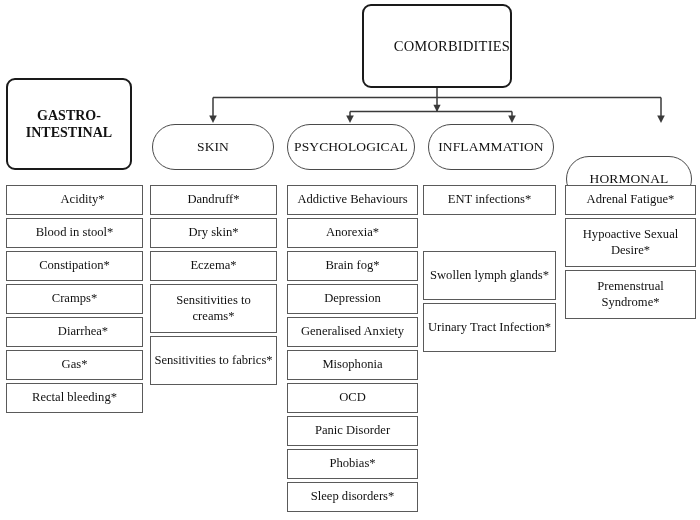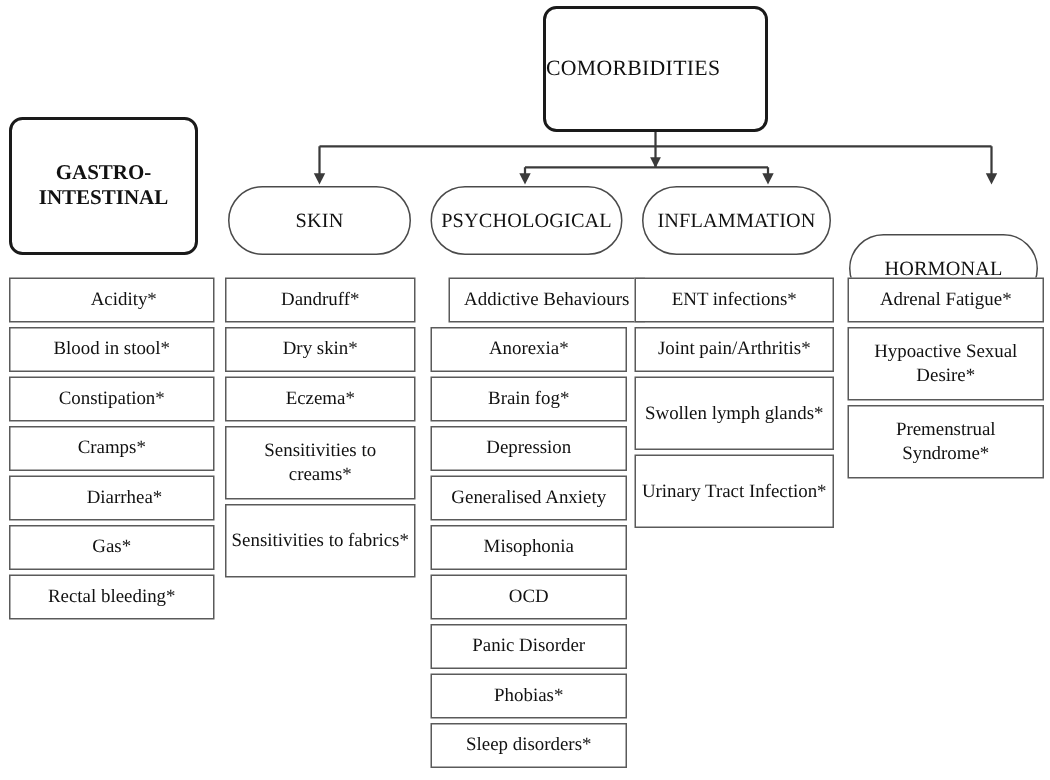--- a/index.html
+++ b/index.html
@@ -14,21 +14,21 @@
 
   
   #connectors{position:absolute;left:0;top:0;width:700px;height:520px;}
 
   
   .root-box{
     position:absolute;
     border:2.2px solid #1a1a1a;
     border-radius:9px;
     background:#fff;
-    display:flex;align-items:center;justify-content:flex-start;
+    display:flex;align-items:center;justify-content:flex-end;
     text-align:center;
     font-size:14.5px;
     letter-spacing:.2px;
     box-sizing:border-box;
   }
 
   
   .heavy-box{
     position:absolute;
     border:2.4px solid #1a1a1a;
@@ -161,21 +161,21 @@
   <div class="item-box" style="left:150px;top:251px;width:127px;height:30px;">
     <span>Eczema*</span>
     </div>
   <div class="item-box two-line" style="left:150px;top:284px;width:127px;height:49px;">
     <span>Sensitivities to creams*</span>
     </div>
   <div class="item-box two-line" style="left:150px;top:336px;width:127px;height:49px;">
     <span>Sensitivities to fabrics*</span>
     </div>
 
-  <div class="item-box" style="left:287px;top:185px;width:131px;height:30px;margin-left:12px;">
+  <div class="item-box" style="left:287px;top:185px;width:131px;height:30px;">
     <span>Addictive Behaviours</span>
     </div>
   <div class="item-box" style="left:287px;top:218px;width:131px;height:30px;">
     <span>Anorexia*</span>
     </div>
   <div class="item-box" style="left:287px;top:251px;width:131px;height:30px;">
     <span>Brain fog*</span>
     </div>
   <div class="item-box" style="left:287px;top:284px;width:131px;height:30px;">
     <span>Depression</span>
@@ -195,23 +195,20 @@
   <div class="item-box" style="left:287px;top:449px;width:131px;height:30px;">
     <span>Phobias*</span>
     </div>
   <div class="item-box" style="left:287px;top:482px;width:131px;height:30px;">
     <span>Sleep disorders*</span>
     </div>
 
   <div class="item-box" style="left:423px;top:185px;width:133px;height:30px;">
     <span>ENT infections*</span>
     </div>
-  <div class="item-box" style="left:423px;top:218px;width:133px;height:30px;">
-    <span>Joint pain/Arthritis*</span>
-    </div>
   <div class="item-box two-line" style="left:423px;top:251px;width:133px;height:49px;">
     <span>Swollen lymph glands*</span>
     </div>
   <div class="item-box two-line" style="left:423px;top:303px;width:133px;height:49px;">
     <span>Urinary Tract Infection*</span>
     </div>
 
   <div class="item-box" style="left:565px;top:185px;width:131px;height:30px;">
     <span>Adrenal Fatigue*</span>
     </div>

